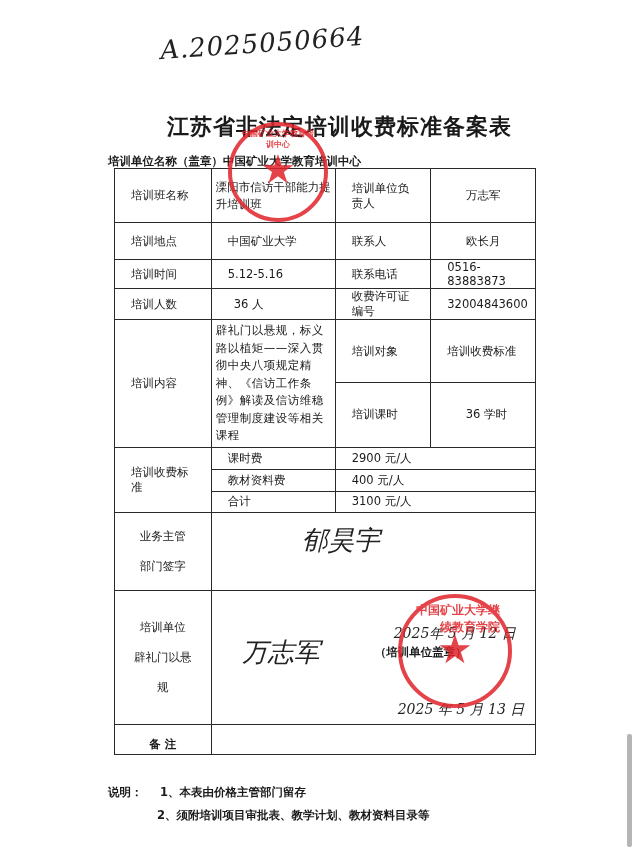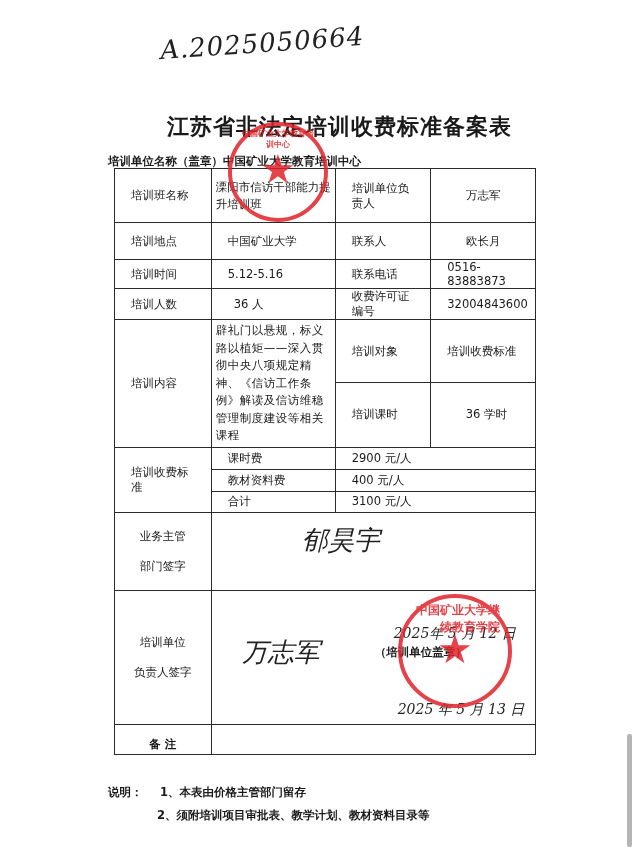--- a/index.html
+++ b/index.html
@@ -109,21 +109,21 @@
       <div>部门签字</div>
     </td>
     <td colspan="3" class="sig-cell">
       <span class="sig-name handwrite" style="left:90px; top:10px;">郁昊宇</span>
       <span class="sig-date handwrite" style="left:182px; top:65px;margin-top:47px;">2025年 5 月 12 日</span>
     </td>
   </tr>
   <tr style="height:134px">
     <td class="sig-label">
       <div>培训单位</div>
-      <div>负责人签字</div>
+      <div>辟礼门以悬规</div>
     </td>
     <td colspan="3" class="sig-cell">
       <span class="sig-name handwrite" style="left:30px; top:44px;">万志军</span>
       <span class="abs" style="left:163px; top:54px; font-size:11.5px; font-weight:bold;">（培训单位盖章）</span>
       <span class="sig-date handwrite" style="left:186px; top:110px;">2025 年 5 月 13 日</span>
     </td>
   </tr>
   <tr style="height:30px">
     <td class="center" style="vertical-align:bottom; padding-bottom:2px; font-weight:bold;">备 注</td>
     <td colspan="3"></td>

